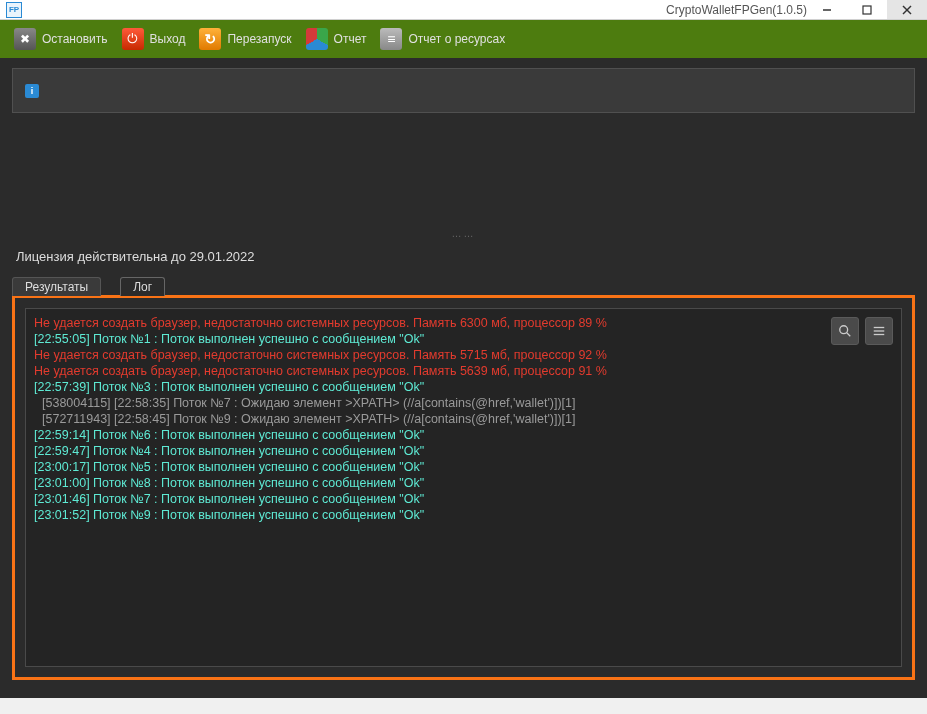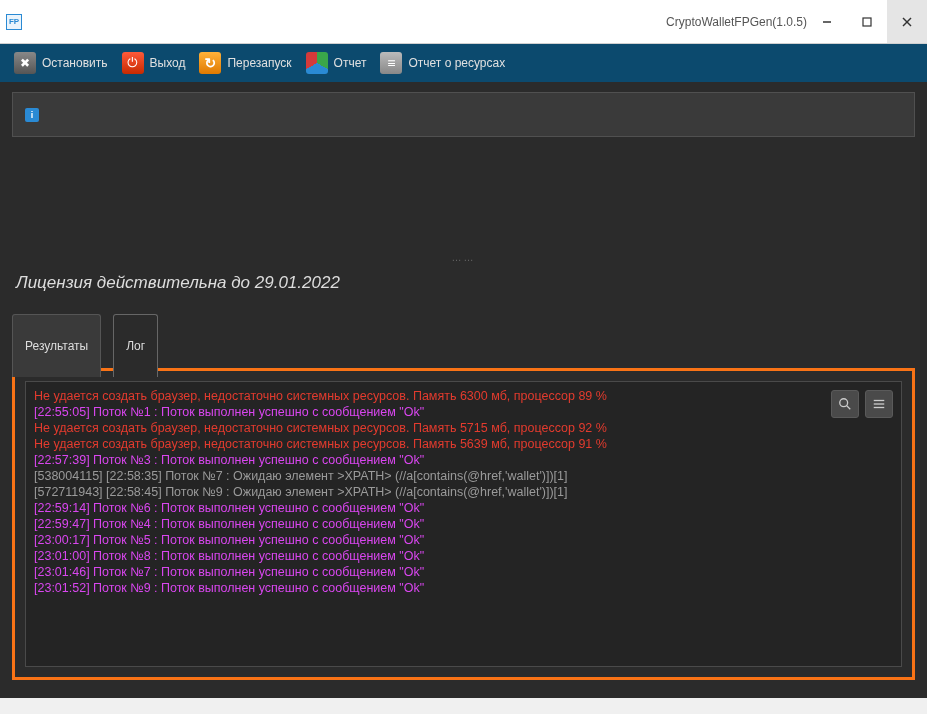--- a/index.html
+++ b/index.html
@@ -1,66 +1,66 @@
 <!DOCTYPE html>
 <html><head>
 <meta charset="utf-8">
 <style>
   * { box-sizing: border-box; margin: 0; padding: 0; }
   html, body { width: 927px; height: 714px; font-family: Tahoma, Arial, sans-serif; font-size: 12px; overflow: hidden; }
   body { background: #f0f0f0; display: flex; flex-direction: column; }
 
   
-  .titlebar { height: 44px; background: #ffffff; display: flex; align-items: center; border-bottom: 1px solid #d0d0d0; }
+  .titlebar { height: 20px; background: #ffffff; display: flex; align-items: center; border-bottom: 1px solid #d0d0d0; }
   .titlebar .app-icon { width: 16px; height: 16px; margin: 0 6px; border: 1px solid #2a8ad4; color: #2a8ad4; font-size: 8px; font-weight: bold; display: flex; align-items: center; justify-content: center; background: #eaf4fc; }
   .titlebar .title { flex: 1; text-align: right; color: #555; font-size: 12px; }
   .titlebar .win-controls { display: flex; height: 100%; }
   .titlebar .win-btn { width: 40px; height: 100%; display: flex; align-items: center; justify-content: center; color: #333; cursor: pointer; }
   .titlebar .win-btn.close { background: #e5e5e5; }
   .titlebar .win-btn svg { width: 10px; height: 10px; }
 
   
   .app { flex: 1; background: #2b2b2b; display: flex; flex-direction: column; padding: 0; }
 
   
-  .toolbar { display: flex; align-items: center; gap: 2px; padding: 6px 8px; background: #0c4a6e; }
+  .toolbar { display: flex; align-items: center; gap: 2px; padding: 6px 8px; background: #4d7c0f; }
   .tb-btn { display: flex; align-items: center; gap: 6px; color: #e0e0e0; padding: 2px 6px; cursor: pointer; font-size: 12px; }
   .tb-btn .icon { width: 22px; height: 22px; display: flex; align-items: center; justify-content: center; border-radius: 3px; }
   .icon-stop { background: linear-gradient(#888,#555); }
   .icon-stop::before { content: "✖"; color: #fff; font-size: 12px; }
   .icon-exit { background: linear-gradient(#ff5a3a,#c72a00); }
   .icon-exit::before { content: "⏻"; color: #fff; font-size: 13px; }
   .icon-restart { background: linear-gradient(#ffb23a,#e07a00); }
   .icon-restart::before { content: "↻"; color: #fff; font-size: 14px; font-weight: bold; }
   .icon-report { background: conic-gradient(#3aa64a 0 120deg, #2a8ad4 120deg 240deg, #d43a3a 240deg 360deg); border-radius: 50%; }
   .icon-res-report { background: linear-gradient(#bbb,#888); }
   .icon-res-report::before { content: "≡"; color: #fff; font-size: 14px; }
 
   
   .panel { margin: 10px 12px; background: #3a3a3a; border: 1px solid #505050; padding: 14px 12px; color: #ddd; display: flex; align-items: flex-start; gap: 8px; font-size: 12px; }
   .panel .hint-icon { width: 14px; height: 14px; background: #2a8ad4; border-radius: 2px; display: flex; align-items: center; justify-content: center; color: #fff; font-size: 9px; font-weight: bold; flex-shrink: 0; margin-top: 1px; }
 
   
   .spacer-mid { flex: 0 0 120px; display:flex; align-items:flex-end; justify-content:center; color:#666; font-size:10px; letter-spacing:2px; padding-bottom:4px;}
 
   
-  .license { color: #ddd; padding: 6px 16px; font-size: 17px; font-style: italic; }
+  .license { color: #ddd; padding: 6px 16px; font-size: 13px; }
 
   
   .tabs { display: flex; align-items: flex-end; padding: 0 12px; margin-top: 6px; }
-  .tab { padding: 24px 12px; color: #ddd; background: #3a3a3a; border: 1px solid #555; border-bottom: none; margin-right: 12px; border-radius: 3px 3px 0 0; cursor: pointer; font-size: 12px; position: relative; top: 9px; }
+  .tab { padding: 2px 12px; color: #ddd; background: #3a3a3a; border: 1px solid #555; border-bottom: none; margin-right: 19px; border-radius: 3px 3px 0 0; cursor: pointer; font-size: 12px; position: relative; top: 1px; }
   .tab.active { background: #2b2b2b; border-color: #666; }
 
   
   .log-wrap { margin: 0 12px 18px 12px; border: 3px solid #f97316; background: #2b2b2b; flex: 1; display: flex; flex-direction: column; }
   .log-inner { margin: 10px; border: 1px solid #4a4a4a; background: #242424; flex: 1; position: relative; padding: 6px 8px; overflow: hidden; }
   .log-line { font-size: 12.5px; line-height: 16px; white-space: pre; font-family: Tahoma, Arial, sans-serif; }
   .c-red { color: #e33b2e; }
-  .c-green { color: #d946ef; }
-  .c-gray { color: #9a9a9a; }
+  .c-green { color: #5eead4; }
+  .c-gray { color: #9a9a9a; margin-left: 8px; }
   .c-white { color: #eeeeee; }
 
   
   .log-ctrls { position: absolute; top: 8px; right: 8px; display: flex; gap: 6px; }
   .log-ctrl { width: 28px; height: 28px; background: #4a4a4a; border: 1px solid #5a5a5a; border-radius: 3px; display: flex; align-items: center; justify-content: center; color: #ccc; cursor: pointer; }
   .log-ctrl svg { width: 14px; height: 14px; }
 
   
   .bottom { height: 16px; background: #f0f0f0; }
 </style>

